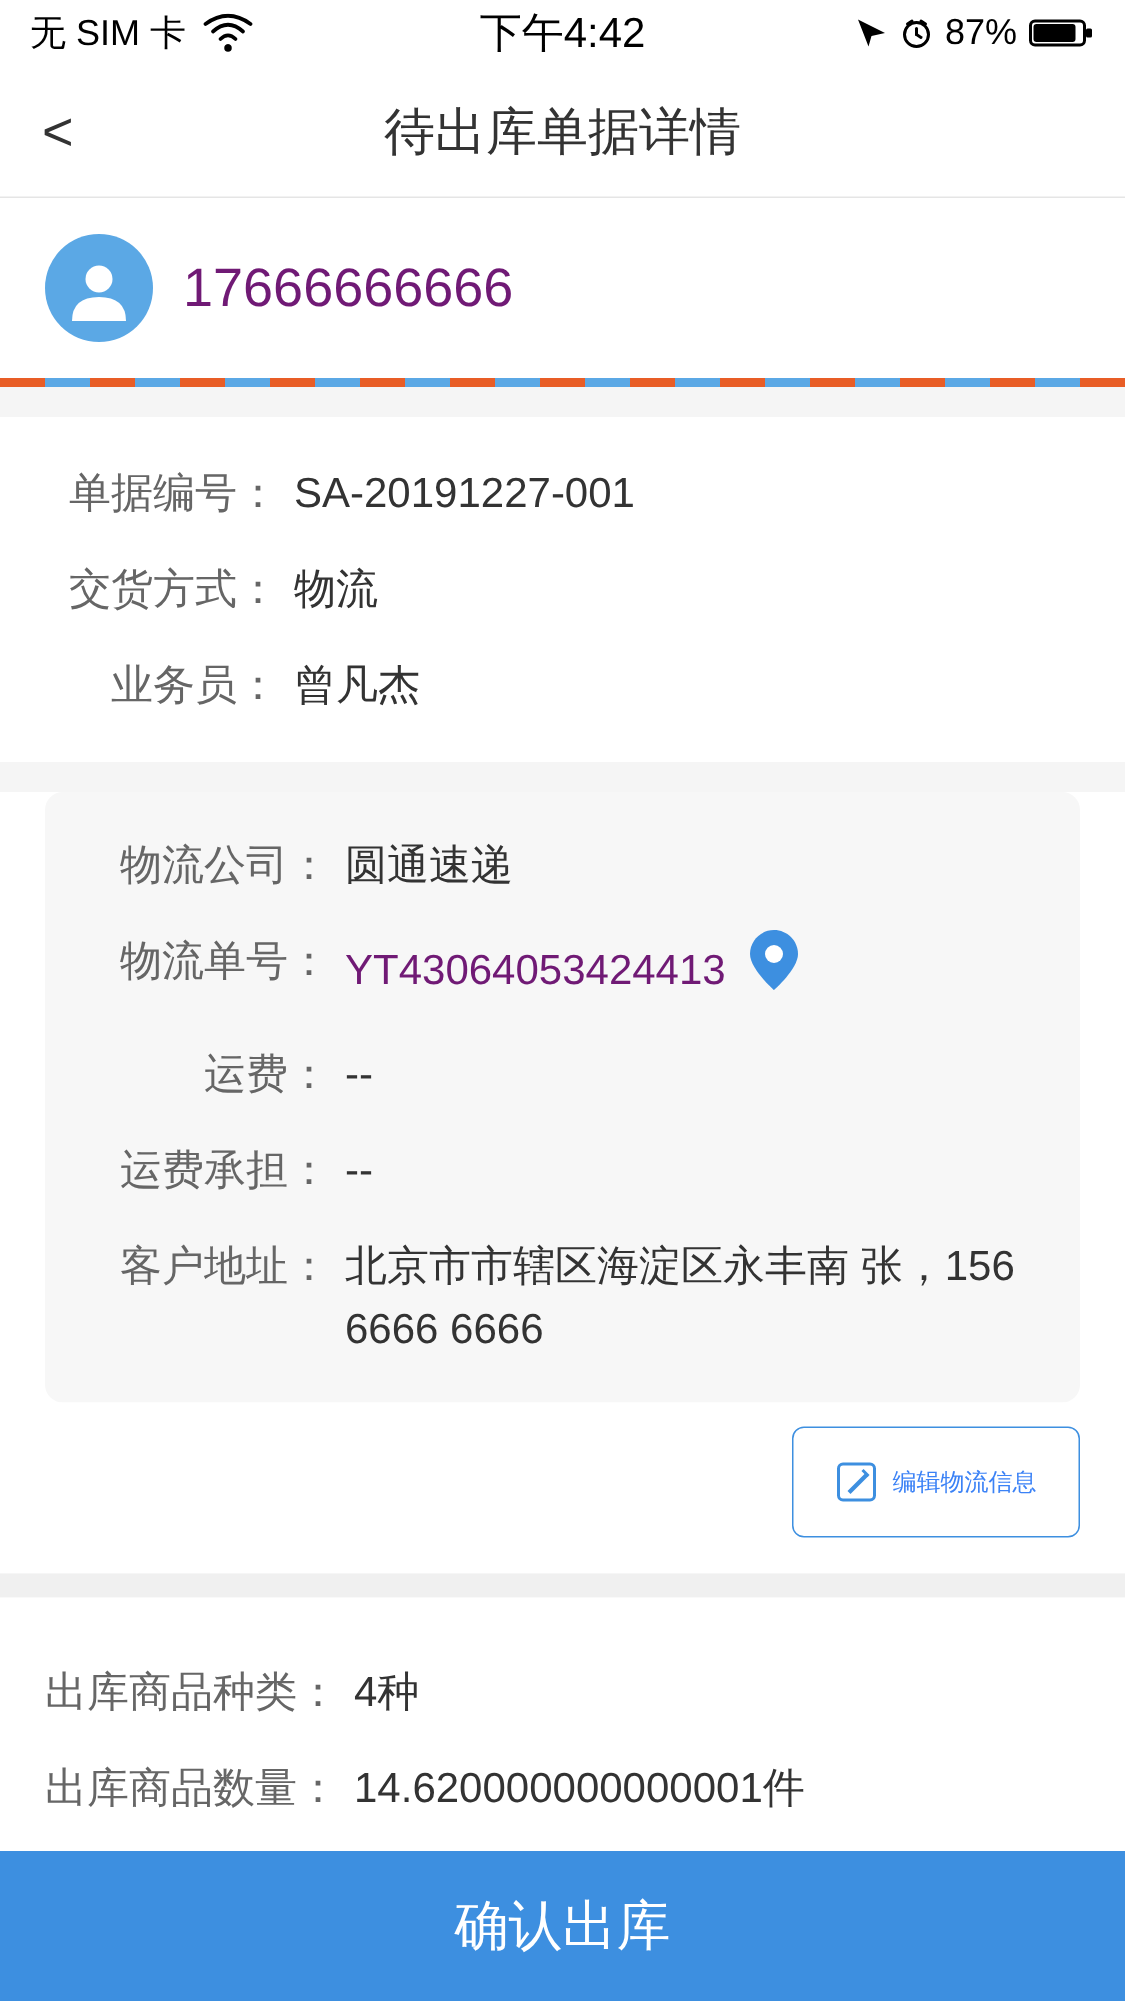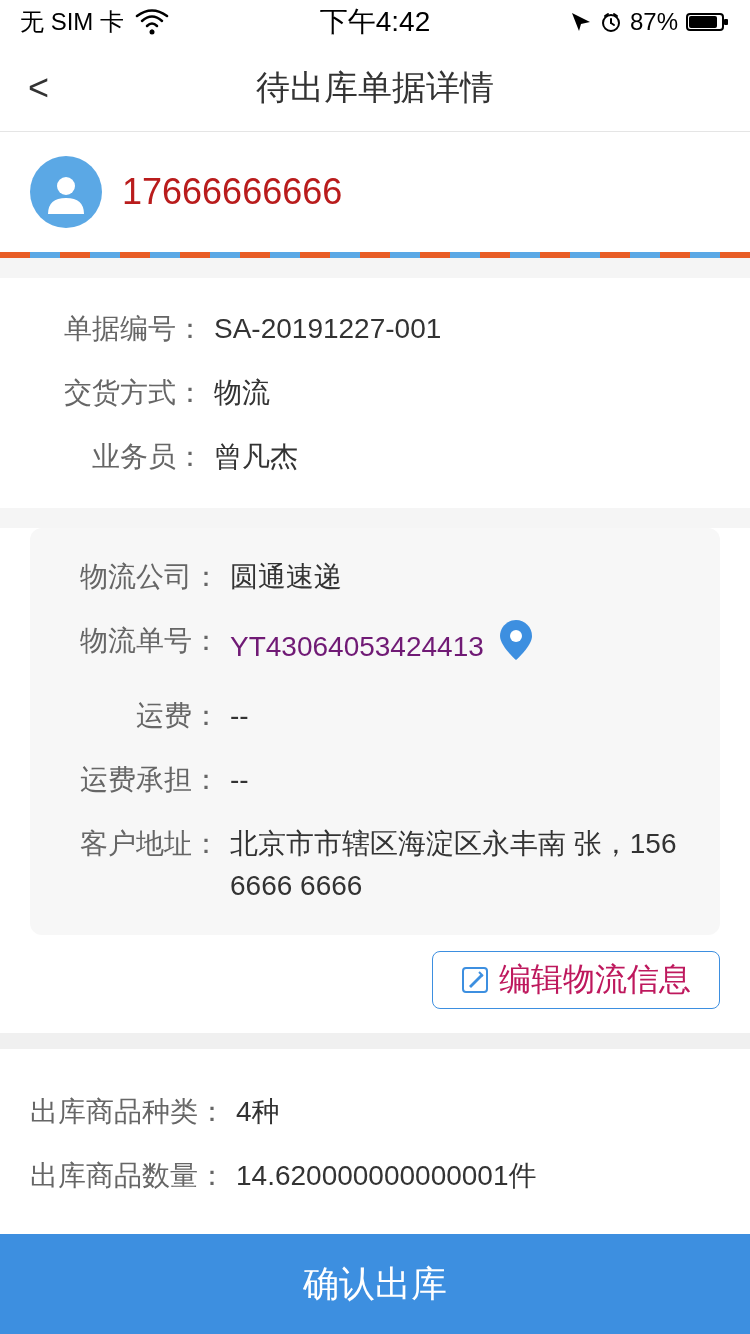--- a/index.html
+++ b/index.html
@@ -83,40 +83,40 @@
       height: 72px;
       border-radius: 50%;
       background: #5ba8e5;
       display: flex;
       align-items: center;
       justify-content: center;
     }
     .customer-name {
       font-size: 36px;
       font-weight: 500;
-      color: #b91c1c;
+      color: #701a75;
     }
 
     
     .dashed-divider {
       width: 100%;
       height: 6px;
       background: repeating-linear-gradient(
         90deg,
         #e85d26 0px, #e85d26 30px,
         #5ba8e5 30px, #5ba8e5 60px
       );
       margin: 0;
     }
 
     
     .section-card {
       background: #fff;
       margin: 20px 0;
-      padding: 30px 44px;
+      padding: 30px 26px;
     }
 
     .info-row {
       display: flex;
       align-items: flex-start;
       margin-bottom: 22px;
       font-size: 28px;
       line-height: 1.5;
     }
     .info-row:last-child { margin-bottom: 0; }
@@ -156,23 +156,23 @@
     .edit-logistics-btn {
       display: flex;
       align-items: center;
       justify-content: flex-end;
       padding: 16px 30px 24px;
       background: #fff;
     }
     .btn-outline {
       border: 1.5px solid #3d8fe0;
       border-radius: 8px;
-      padding: 6px 28px;
-      color: #be185d;
-      font-size: 32px;
+      padding: 22px 28px;
+      color: #3b82f6;
+      font-size: 16px;
       display: flex;
       align-items: center;
       gap: 10px;
       background: #fff;
       cursor: pointer;
     }
 
     
     .section-divider {
       height: 16px;

